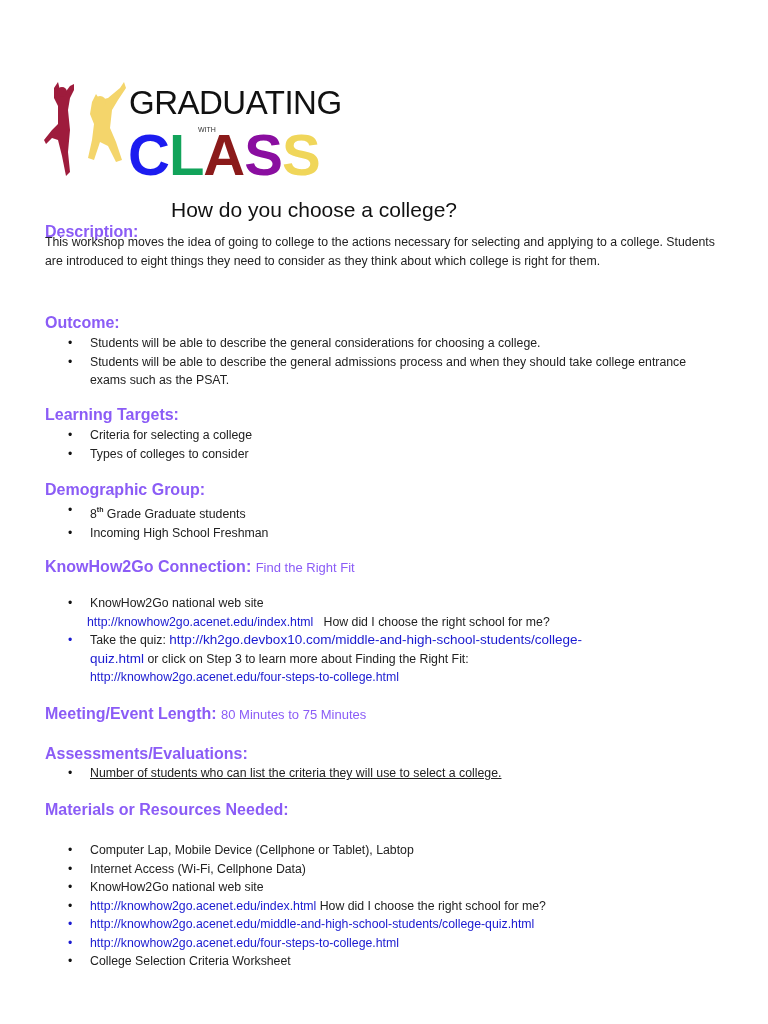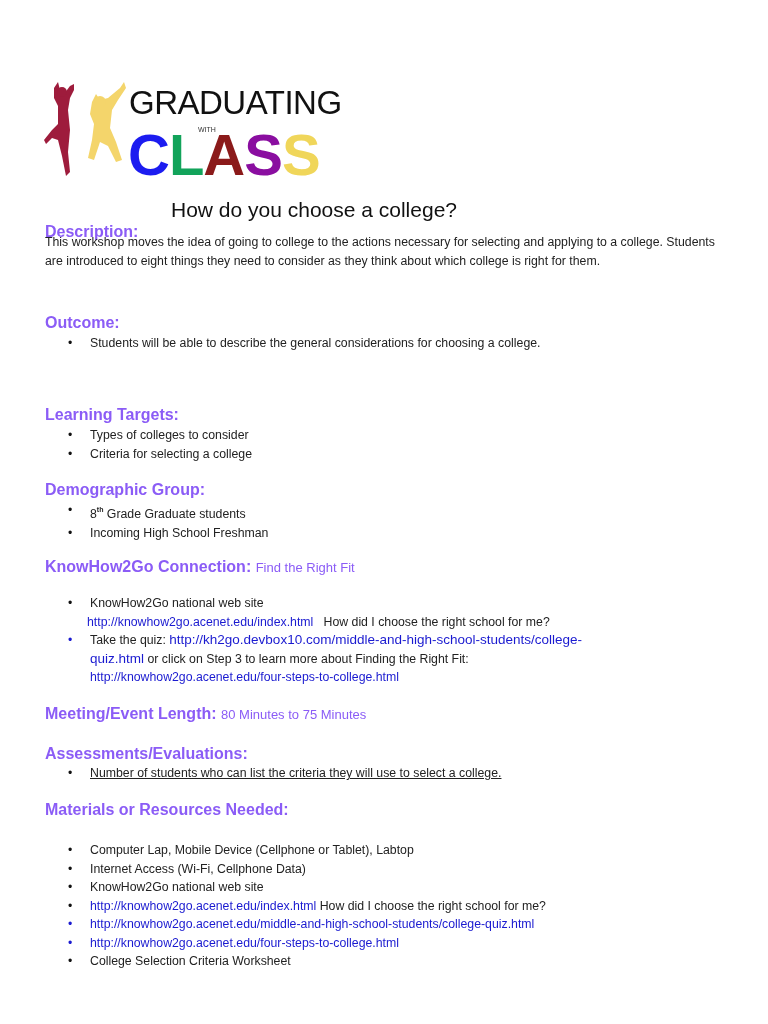--- a/index.html
+++ b/index.html
@@ -49,26 +49,27 @@
   </div>
 
   <div class="title">How do you choose a college?</div>
 
   <h2 style="top:223px;">Description:</h2>
   <p class="para" style="top:233px;">This workshop moves the idea of going to college to the actions necessary for selecting and applying to a college. Students are introduced to eight things they need to consider as they think about which college is right for them.</p>
 
   <h2 style="top:314px;">Outcome:</h2>
   <ul style="top:334px;">
     <li>Students will be able to describe the general considerations for choosing a college.</li>
+    <li>Students will be able to describe the general admissions process and when they should take college entrance exams such as the PSAT.</li>
   </ul>
 
   <h2 style="top:406px;">Learning Targets:</h2>
   <ul style="top:426px;">
+    <li>Criteria for selecting a college</li>
     <li>Types of colleges to consider</li>
-    <li>Criteria for selecting a college</li>
   </ul>
 
   <h2 style="top:481px;">Demographic Group:</h2>
   <ul style="top:501px;">
     <li><span>8</span><sup>th</sup><span> Grade Graduate students</span></li>
     <li>Incoming High School Freshman</li>
   </ul>
 
   <h2 style="top:558px;"><span>KnowHow2Go Connection:</span> <span class="inline">Find the Right Fit</span></h2>
   <ul style="top:594px;">

